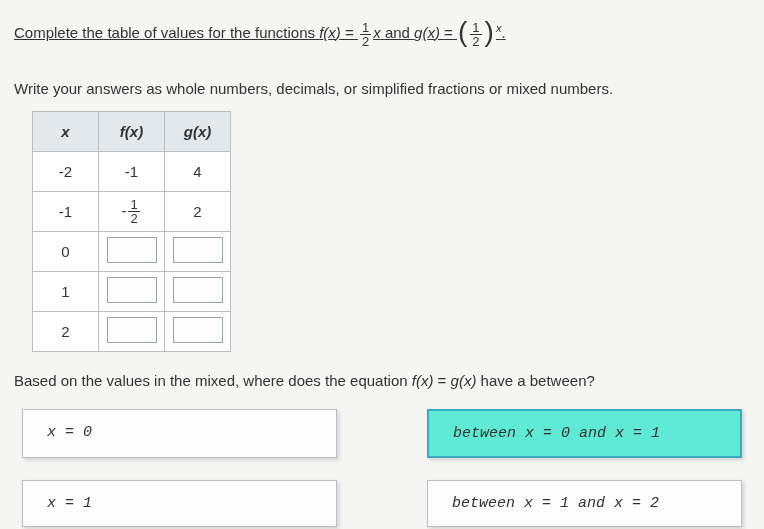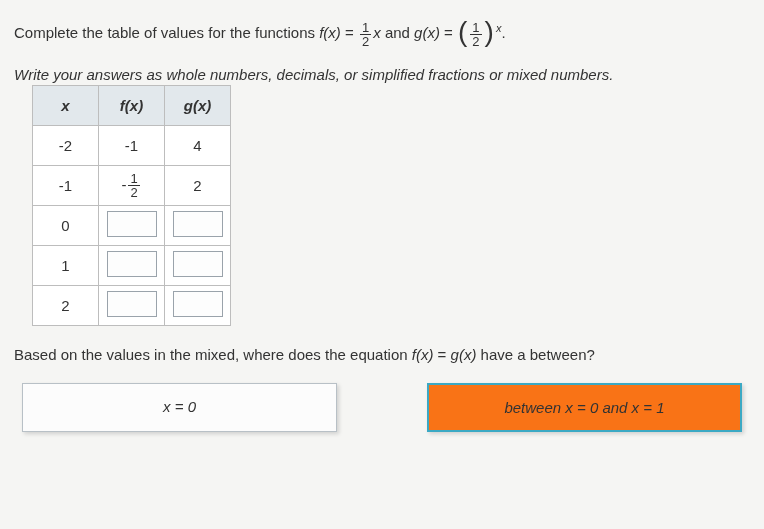--- a/index.html
+++ b/index.html
@@ -4,22 +4,22 @@
   <style>
     * { box-sizing: border-box; margin: 0; padding: 0; }
     body {
       font-family: Arial, Helvetica, sans-serif;
       font-size: 15px;
       color: #333;
       background: #f5f5f3;
       padding: 20px 14px;
       width: 764px;
     }
-    .instruction-1 { margin-bottom: 18px; line-height: 1.5; }
-    .instruction-2 { margin-bottom: 2px; font-style: italic; }
+    .instruction-1 { margin-bottom: 32px; line-height: 1.5; text-decoration: underline; }
+    .instruction-2 { margin-bottom: 14px; }
     .frac {
       display: inline-flex;
       flex-direction: column;
       align-items: center;
       vertical-align: middle;
       font-size: 13px;
       line-height: 1;
       margin: 0 2px;
     }
     .frac .num { border-bottom: 1px solid #333; padding: 0 2px; }
@@ -61,27 +61,28 @@
 
     .choices {
       display: grid;
       grid-template-columns: 1fr 1fr;
       gap: 22px 90px;
       padding: 0 8px;
     }
     .choice {
       border: 1px solid #b8c0c6;
       background: #fcfcfc;
-      text-align: center;
+      text-align: left;
       padding: 14px 24px;
       box-shadow: 2px 2px 4px rgba(0,0,0,0.15);
+      font-family: Liberation Mono, monospace;
     }
     .choice.selected {
       border: 2px solid #3ba9c4;
-      background: #f97316;
+      background: #5eead4;
     }
     .fx { font-style: italic; }
   </style>
 </head>
 <body>
 
 <div class="instruction-1">
   <span>Complete the table of values for the functions </span>
   <span class="fx"><span>f</span>(<span>x</span>)</span>
   <span> = </span>
@@ -154,13 +155,19 @@
   <span> have a between?</span>
 </div>
 
 <div class="choices">
   <div class="choice">
     <span class="fx">x = 0</span>
   </div>
   <div class="choice selected">
     <span class="fx">between x = 0 and x = 1</span>
   </div>
+  <div class="choice">
+    <span class="fx">x = 1</span>
+  </div>
+  <div class="choice">
+    <span class="fx">between x = 1 and x = 2</span>
+  </div>
 </div>
 
 </body></html>

